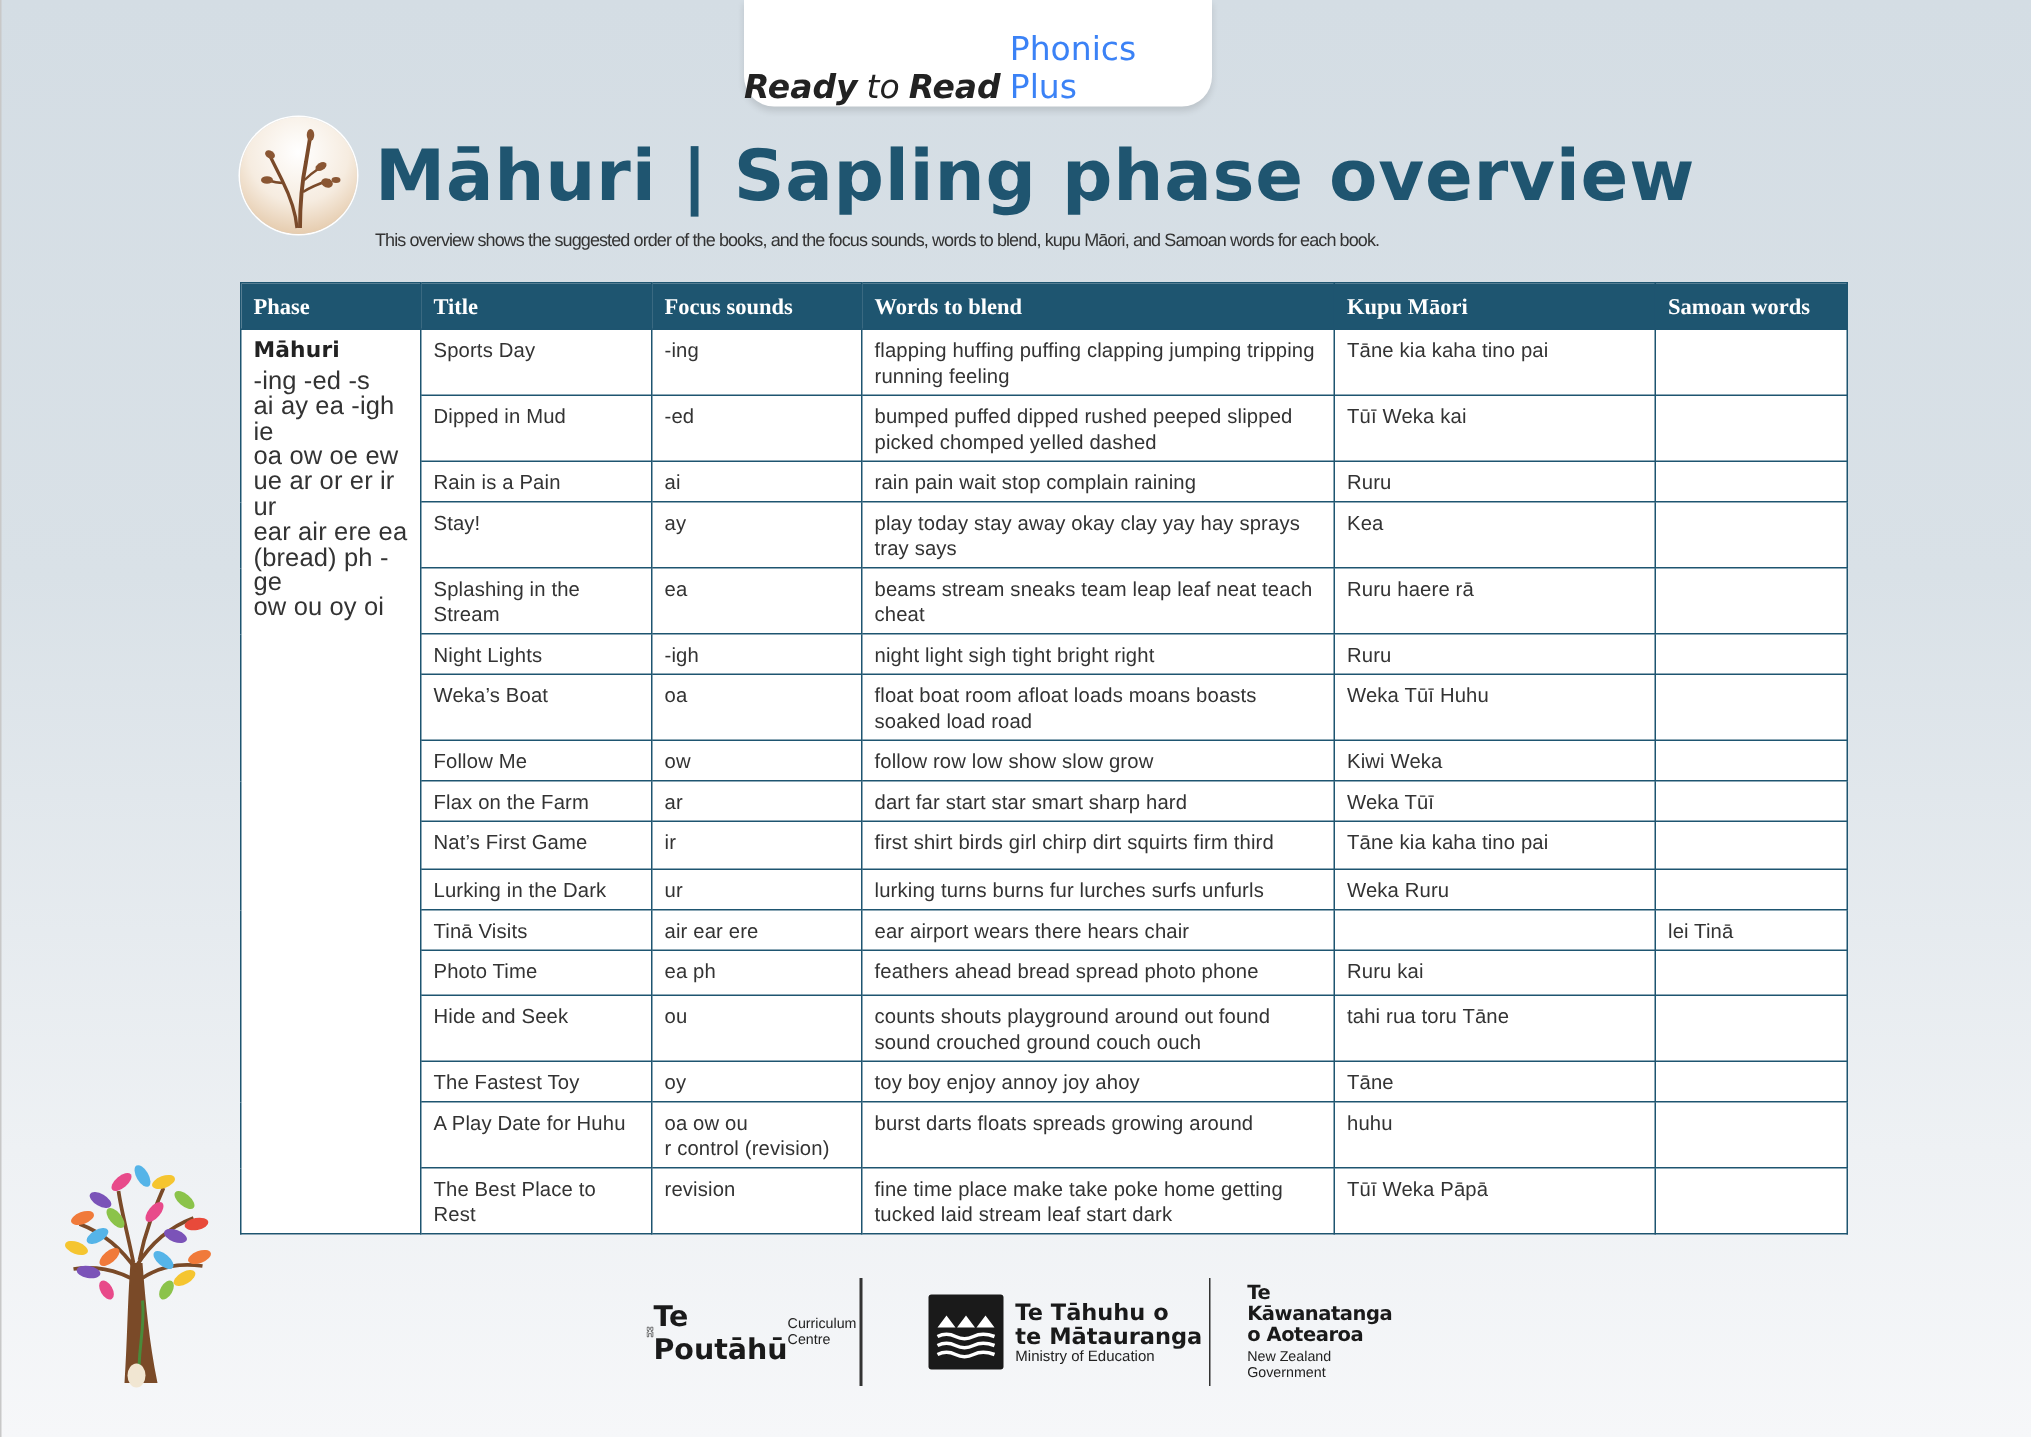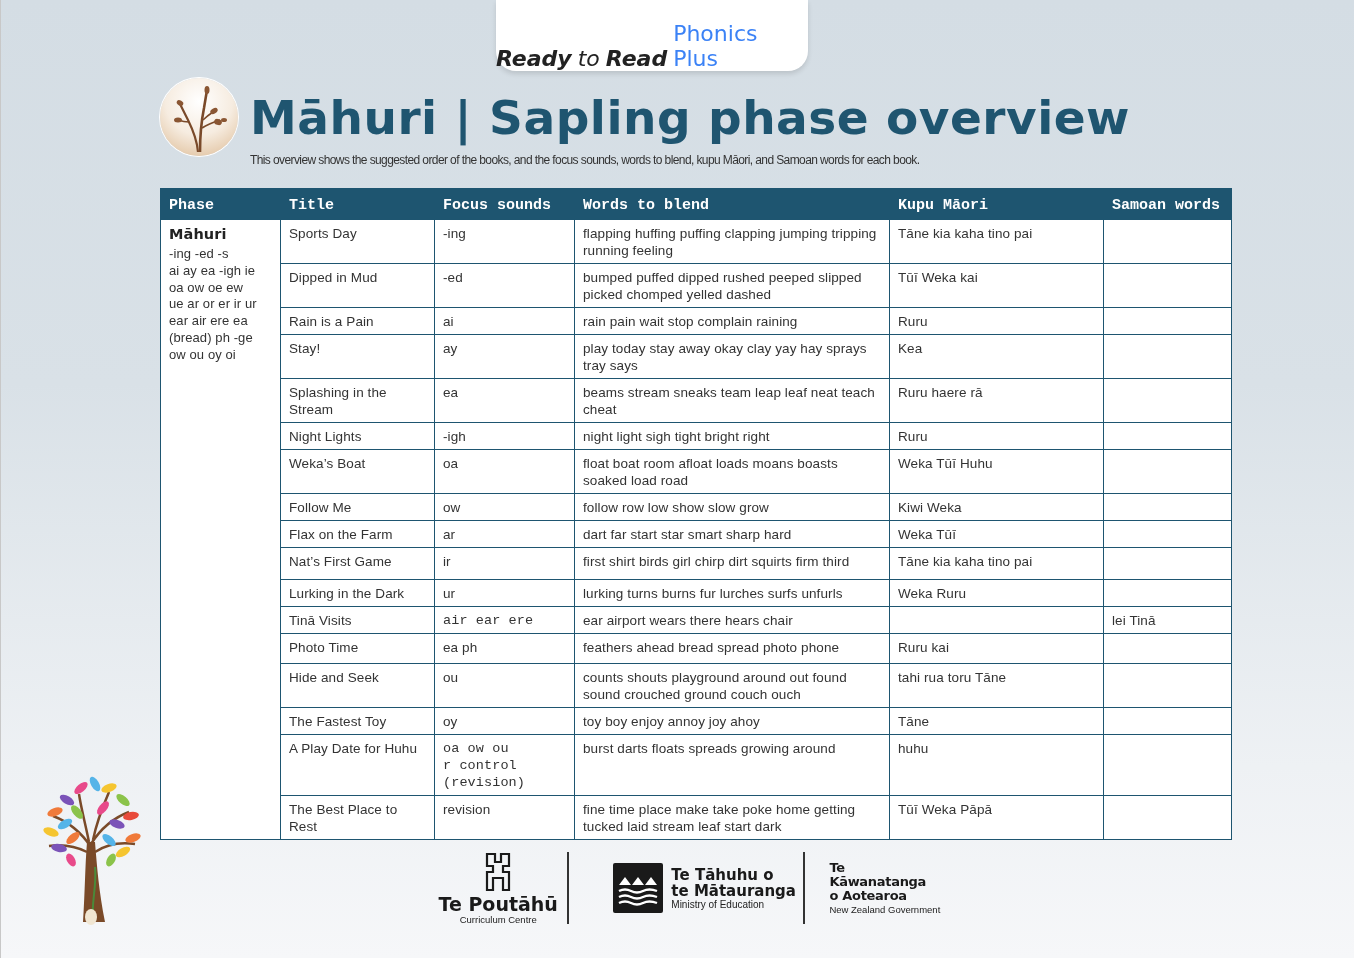--- a/index.html
+++ b/index.html
@@ -35,39 +35,39 @@
     font-family:"Liberation Sans", sans-serif;
   }
   table.overview {
     position:absolute; left:159px; top:188px; width:1071px;
     border-collapse:collapse; background:#fff;
     font-family:"Liberation Sans", sans-serif; font-size:13.5px; color:#333;
     table-layout:fixed;
   }
   table.overview th {
     background:#1e5570; color:#fff; text-align:left; font-weight:bold;
-    font-family:Liberation Mono, monospace; font-size:15px;
+    font-family:Liberation Serif, serif; font-size:15px;
     padding:6px 8px 4px 8px; height:20px;
     border:1px solid #1e5570;
   }
   table.overview td {
     border:1px solid #1e5570; vertical-align:top;
     padding:5px 8px 4px 8px; line-height:17px; letter-spacing:0.1px;
   }
   td.phase-cell { vertical-align:top; }
   .phase-name { font-family:"DejaVu Sans", sans-serif; font-weight:bold; font-size:14.5px; color:#222; display:block; margin:1px 0 3px 0; }
-  .phase-sounds { font-size:13px; line-height:16.8px; white-space:pre-line; display:block; }
+  .phase-sounds { font-size:17px; line-height:16.8px; white-space:pre-line; display:block; }
   tr.two td { height:34px; }
   tr.one td { height:17px; }
-  .cell-pre { white-space:pre-line;font-family:Liberation Mono, monospace; }
+  .cell-pre { white-space:pre-line; }
   .footer-logos {
     position:absolute; left:430px; top:848px; height:80px; width:510px;
     display:flex; align-items:center;
   }
-  .logo-poutahu { width:140px; display:flex; flex-direction:column; align-items:center; }
+  .logo-poutahu { width:140px; display:flex; flex-direction:row; align-items:center; }
   .logo-poutahu .mark { width:26px; height:40px; }
   .logo-poutahu .nm { font-family:"DejaVu Sans", sans-serif; font-weight:bold; font-size:19px; color:#1a1a1a; margin-top:1px; }
   .logo-poutahu .sub { font-size:9.5px; color:#222; margin-top:-1px; font-family:"Liberation Sans", sans-serif; }
   .vdiv { width:2px; height:72px; background:#333; margin:0 24px 0 2px; }
   .logo-moe { display:flex; align-items:center; width:196px;padding-left:20px; }
   .logo-moe .box { width:50px; height:50px; background:#1a1a1a; border-radius:2px; margin-right:8px; }
   .logo-moe .t1 { font-family:"DejaVu Sans", sans-serif; font-weight:bold; font-size:15px; line-height:16px; color:#1a1a1a; }
   .logo-moe .t2 { font-size:10px; color:#222; font-family:"Liberation Sans", sans-serif; }
   .logo-govt .t1 { font-family:"DejaVu Sans", sans-serif; font-weight:bold; font-size:13px; line-height:14px; color:#1a1a1a; letter-spacing:-0.3px;}
   .logo-govt .t2 { font-size:9.5px; color:#222; font-family:"Liberation Sans", sans-serif; margin-top:1px;}

